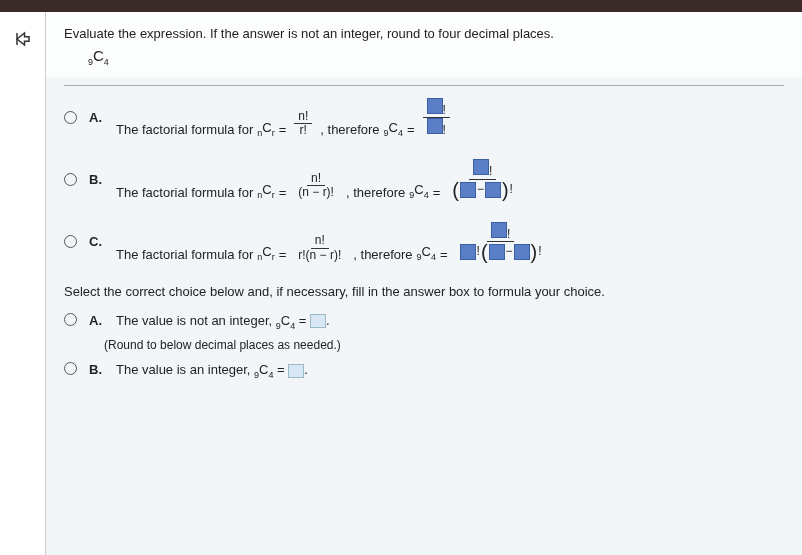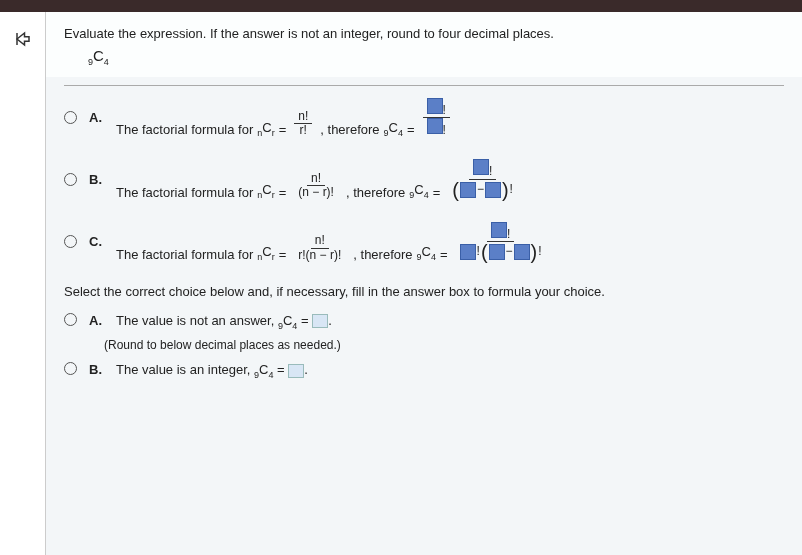--- a/index.html
+++ b/index.html
@@ -189,21 +189,21 @@
           </span>
         </div>
       </div>
 
       <div class="section2-prompt">Select the correct choice below and, if necessary, fill in the answer box to formula your choice.</div>
 
       <div class="choice-row2">
         <span class="radio"></span>
         <span class="label-letter">A.</span>
         <div>
-          <span>The value is not an answer, </span>
+          <span>The value is not an integer, </span>
           <span><span class="sub">9</span><span>C</span><span class="sub">4</span></span>
           <span> = </span>
           <span class="ansbox-light"></span>.
         </div>
       </div>
       <div class="sub-note">(Round to below decimal places as needed.)</div>
 
       <div class="choice-row2">
         <span class="radio"></span>
         <span class="label-letter">B.</span>

